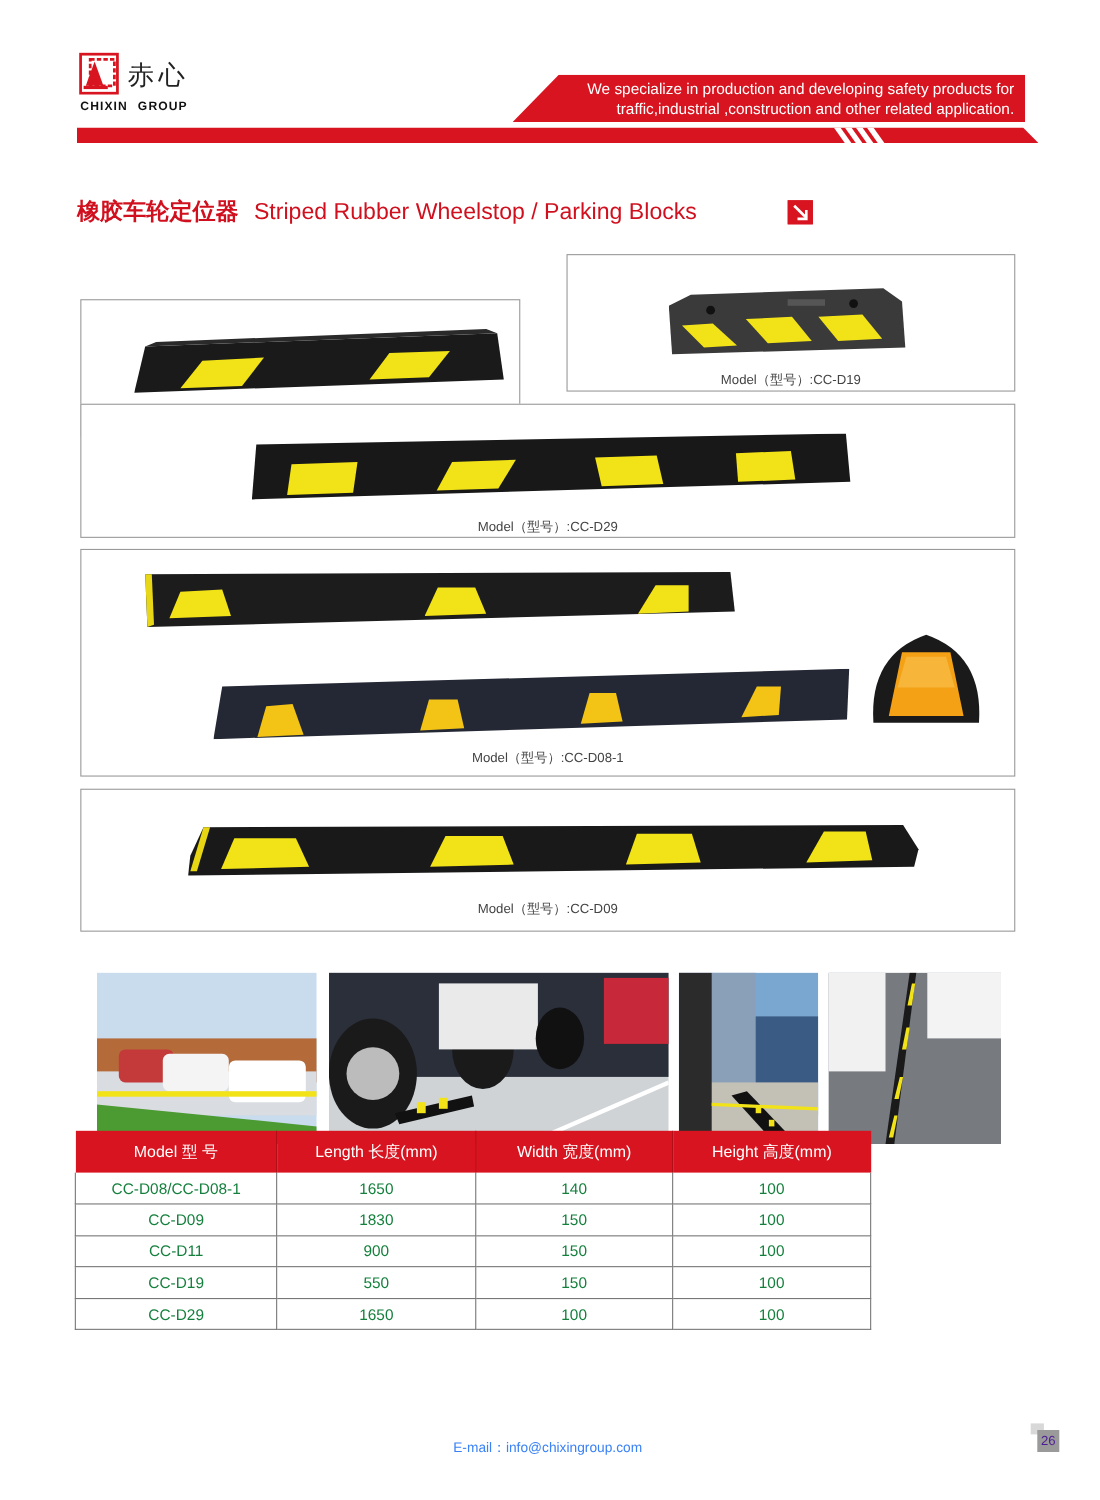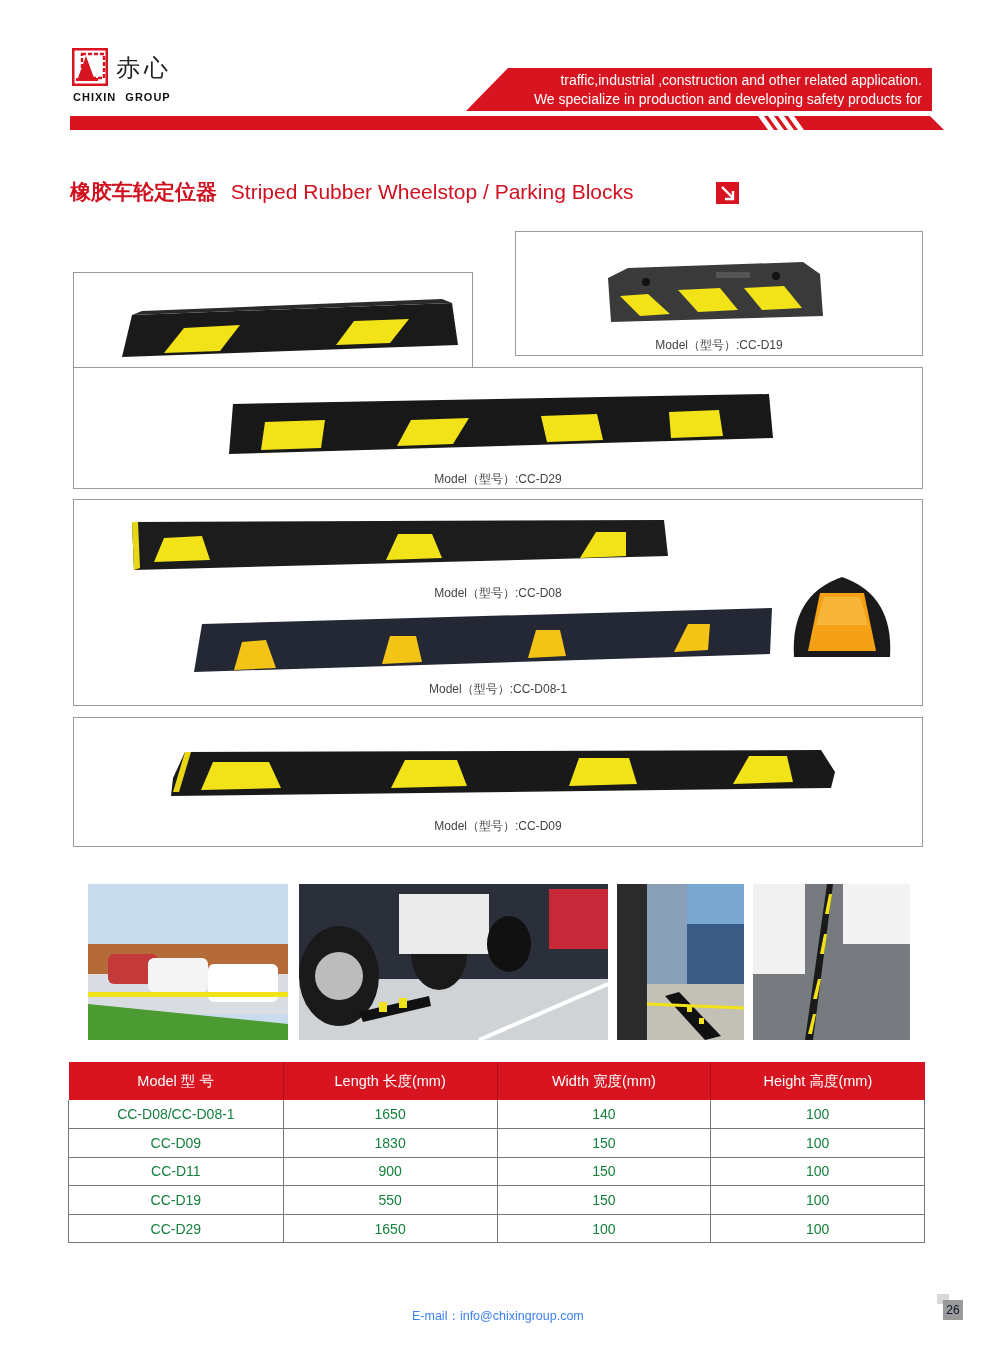--- a/index.html
+++ b/index.html
@@ -21,48 +21,48 @@
 
   
   .pbox { border: 1px solid #999; background: #fff; }
   .caption { position: absolute; left: 0; right: 0; text-align: center; font-size: 12px; color: #444; }
   .block { position: absolute; }
 
   
   .photo { top: 884px; height: 156px; overflow: hidden; }
 
   
-  table.spec { position: absolute; left: 68px; top: 1062px; width: 857px; border-collapse: collapse; font-size: 14px; padding-left: 22px; }
+  table.spec { position: absolute; left: 68px; top: 1028px; width: 724px; border-collapse: collapse; font-size: 14px; padding-left: 22px; }
   table.spec th { background: #d7141f; color: #fff; font-weight: normal; height: 38px; border-right: 1px solid #b00e18; text-align: center; font-size: 14.5px; }
   table.spec td { height: 28.6px; text-align: center; color: #15803d; border-bottom: 1px solid #777; border-right: 1px solid #777; font-size: 14px; }
   table.spec td:first-child { border-left: 1px solid #777; }
   table.spec th:last-child { border-right: none; }
 
   .footer-email { left: 412px; top: 1308px; font-size: 12.5px; color: #3b82f6; }
-  .page-num { left: 943px; top: 1300px; width: 20px; height: 20px; background: #9a9a9a; color: #0f172a; font-size: 12px; text-align: center; line-height: 20px; }
+  .page-num { left: 943px; top: 1300px; width: 20px; height: 20px; background: #9a9a9a; color: #4c1d95; font-size: 12px; text-align: center; line-height: 20px; }
   .page-num-deco { left: 937px; top: 1294px; width: 12px; height: 10px; background: #d8d8d8; }
 </style>
 </head>
 <body>
 
 <svg class="abs logo-mark" viewBox="0 0 36 38">
   <rect x="1" y="1" width="34" height="36" fill="none" stroke="#d7141f" stroke-width="3"></rect>
   <rect x="10" y="6" width="22" height="24" fill="none" stroke="#d7141f" stroke-width="2.5" stroke-dasharray="4 2"></rect>
   <polygon points="14,8 22,30 6,30" fill="#d7141f"></polygon>
   <rect x="4" y="30" width="22" height="3" fill="#d7141f"></rect>
 </svg>
 <div class="abs logo-cn">赤心</div>
 <div class="abs logo-en">CHIXIN GROUP</div>
 
 <svg class="abs banner" viewBox="0 0 466 43" preserveAspectRatio="none">
   <polygon points="42,0 466,0 466,43 0,43" fill="#d7141f"></polygon>
 </svg>
 <div class="abs banner-text">
+  <div>We specialize in production and developing safety products for</div>
   <div>traffic,industrial ,construction and other related application.</div>
-  <div>We specialize in production and developing safety products for</div>
 </div>
 <svg class="abs redbar" viewBox="0 0 874 14" preserveAspectRatio="none">
   <polygon points="0,0 860,0 874,14 0,14" fill="#d7141f"></polygon>
   <polygon points="688,0 694,0 704,14 698,14" fill="#fff"></polygon>
   <polygon points="698,0 704,0 714,14 708,14" fill="#fff"></polygon>
   <polygon points="708,0 714,0 724,14 718,14" fill="#fff"></polygon>
   <polygon points="718,0 724,0 734,14 728,14" fill="#fff"></polygon>
 </svg>
 
 <div class="abs section-title">
@@ -110,21 +110,20 @@
 </div>
 
 <div class="abs pbox" style="left:73px;top:499px;width:850px;height:207px;">
   <svg class="block" style="left:58px;top:18px;" width="540" height="54" viewBox="0 0 540 54">
     <polygon points="0,4 532,2 536,38 2,52" fill="#1c1c1c"></polygon>
     <polygon points="0,4 6,4 8,50 2,52" fill="#e7d716"></polygon>
     <polygon points="32,20 70,18 78,42 22,44" fill="#f2e318"></polygon>
     <polygon points="266,16 300,16 310,40 254,42" fill="#f2e318"></polygon>
     <polygon points="464,14 494,14 494,38 448,40" fill="#f2e318"></polygon>
   </svg>
-  <div class="caption" style="top:85px;">Model（型号）:CC-D08</div>
   <svg class="block" style="left:120px;top:108px;" width="580" height="64" viewBox="0 0 580 64">
     <polygon points="8,16 578,0 576,46 0,64" fill="#242834"></polygon>
     <polygon points="48,34 72,32 82,60 40,62" fill="#f3c416"></polygon>
     <polygon points="196,28 222,28 228,54 188,56" fill="#f3c416"></polygon>
     <polygon points="342,22 366,22 372,48 334,50" fill="#f3c416"></polygon>
     <polygon points="494,16 516,16 514,42 480,44" fill="#f3c416"></polygon>
   </svg>
   <div class="caption" style="top:181px;">Model（型号）:CC-D08-1</div>
   <svg class="block" style="left:716px;top:75px;" width="104" height="84" viewBox="0 0 104 84">
     <path d="M4,82 Q0,20 52,2 Q104,20 100,82 Z" fill="#1a1a1a"></path>

